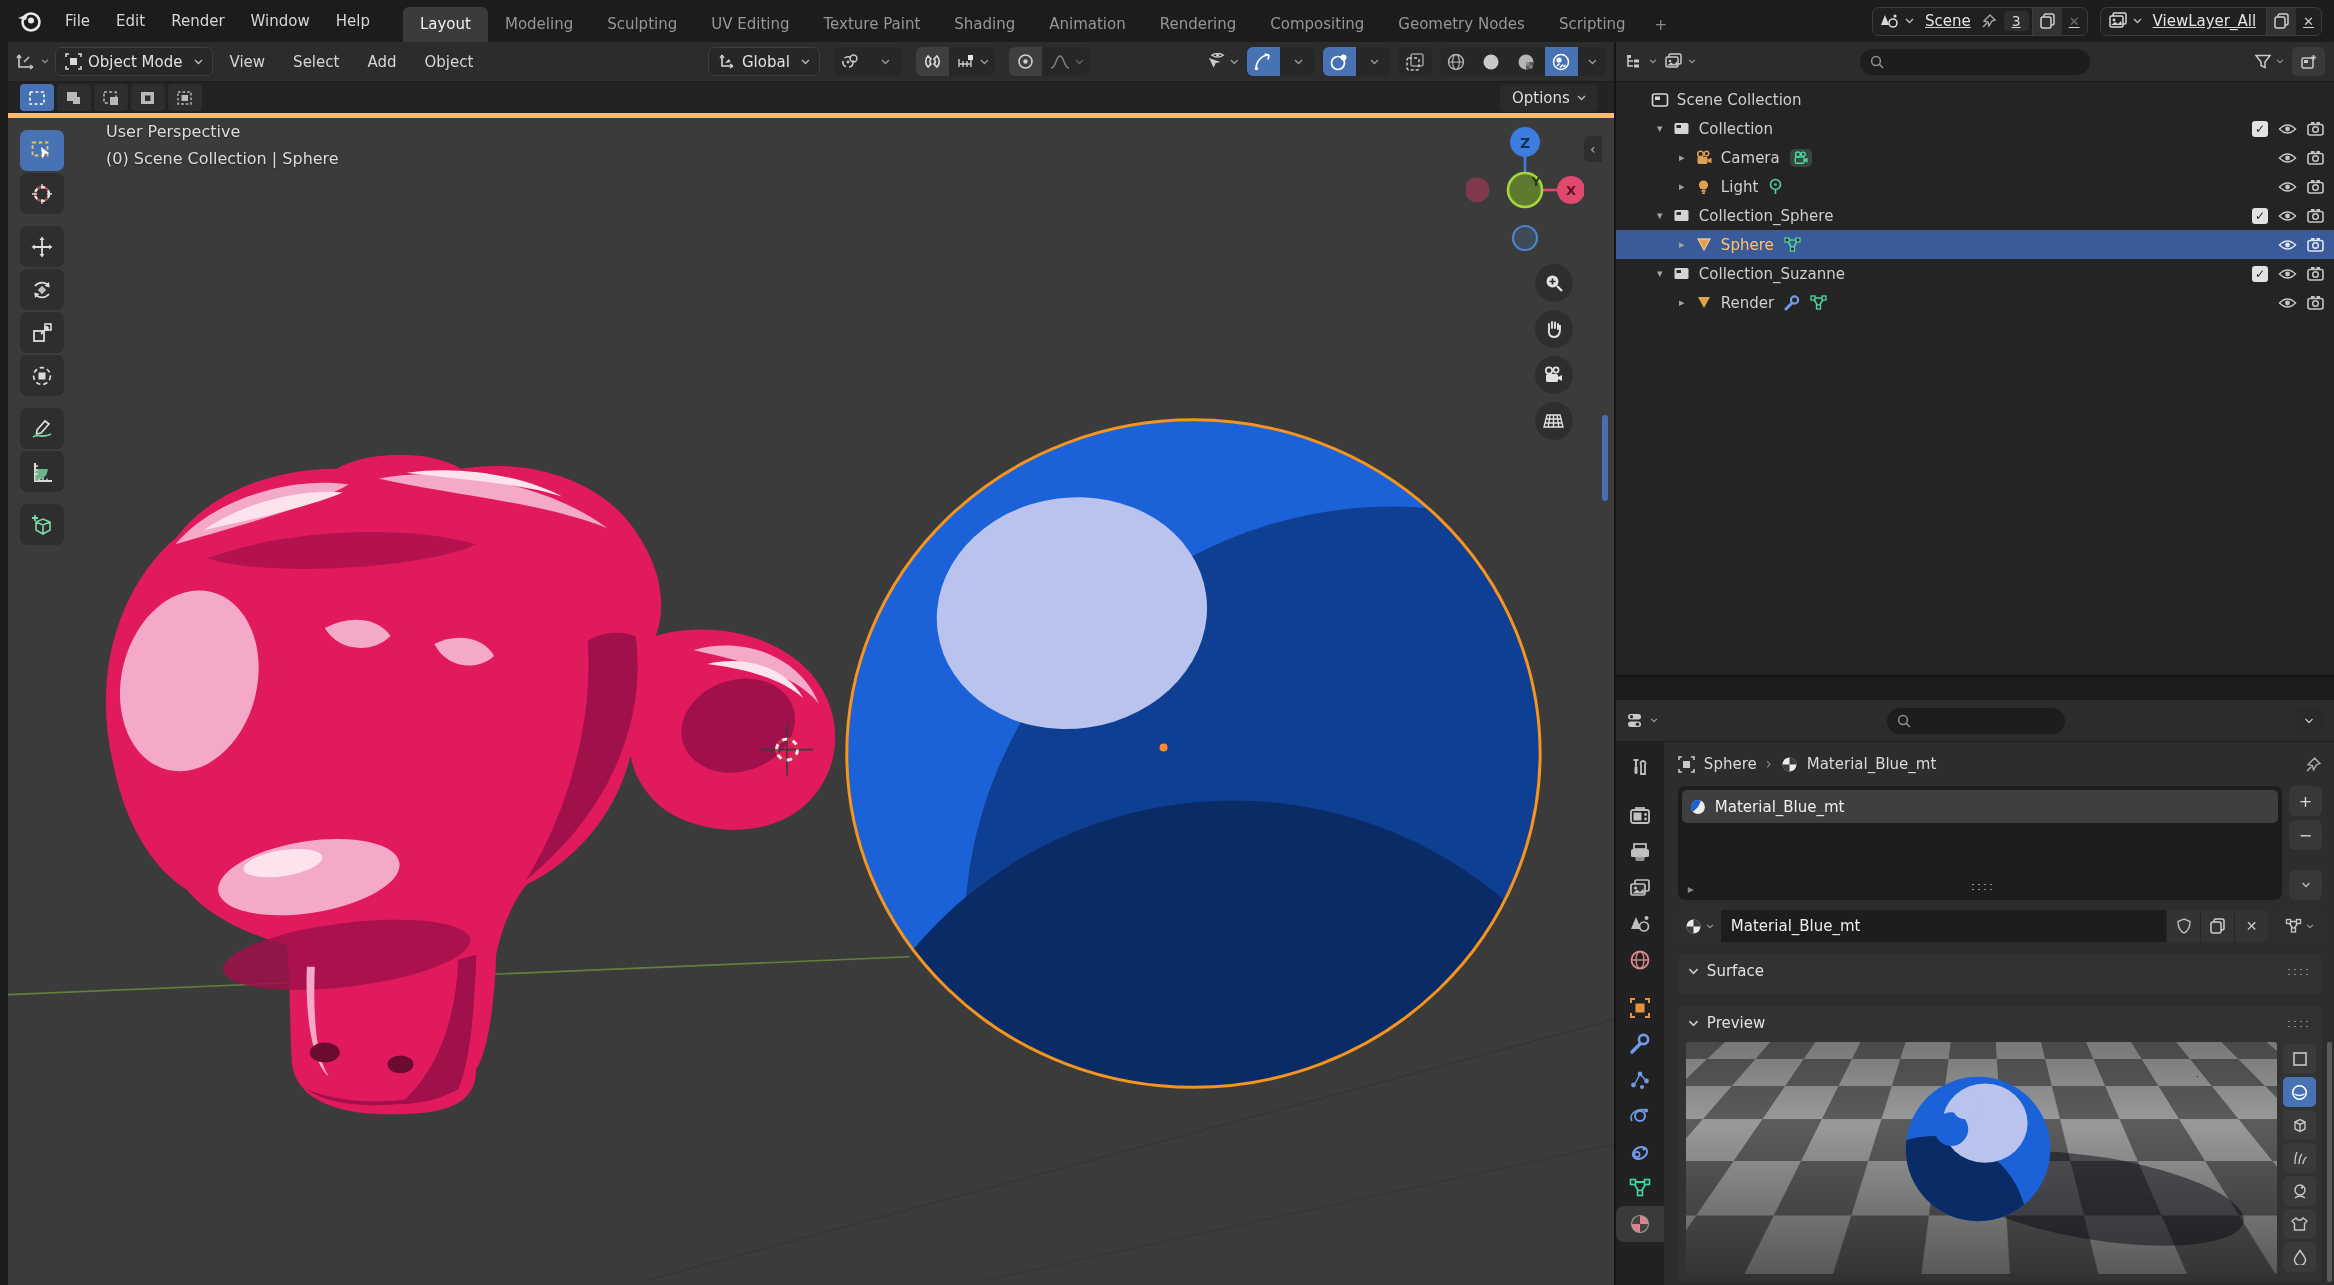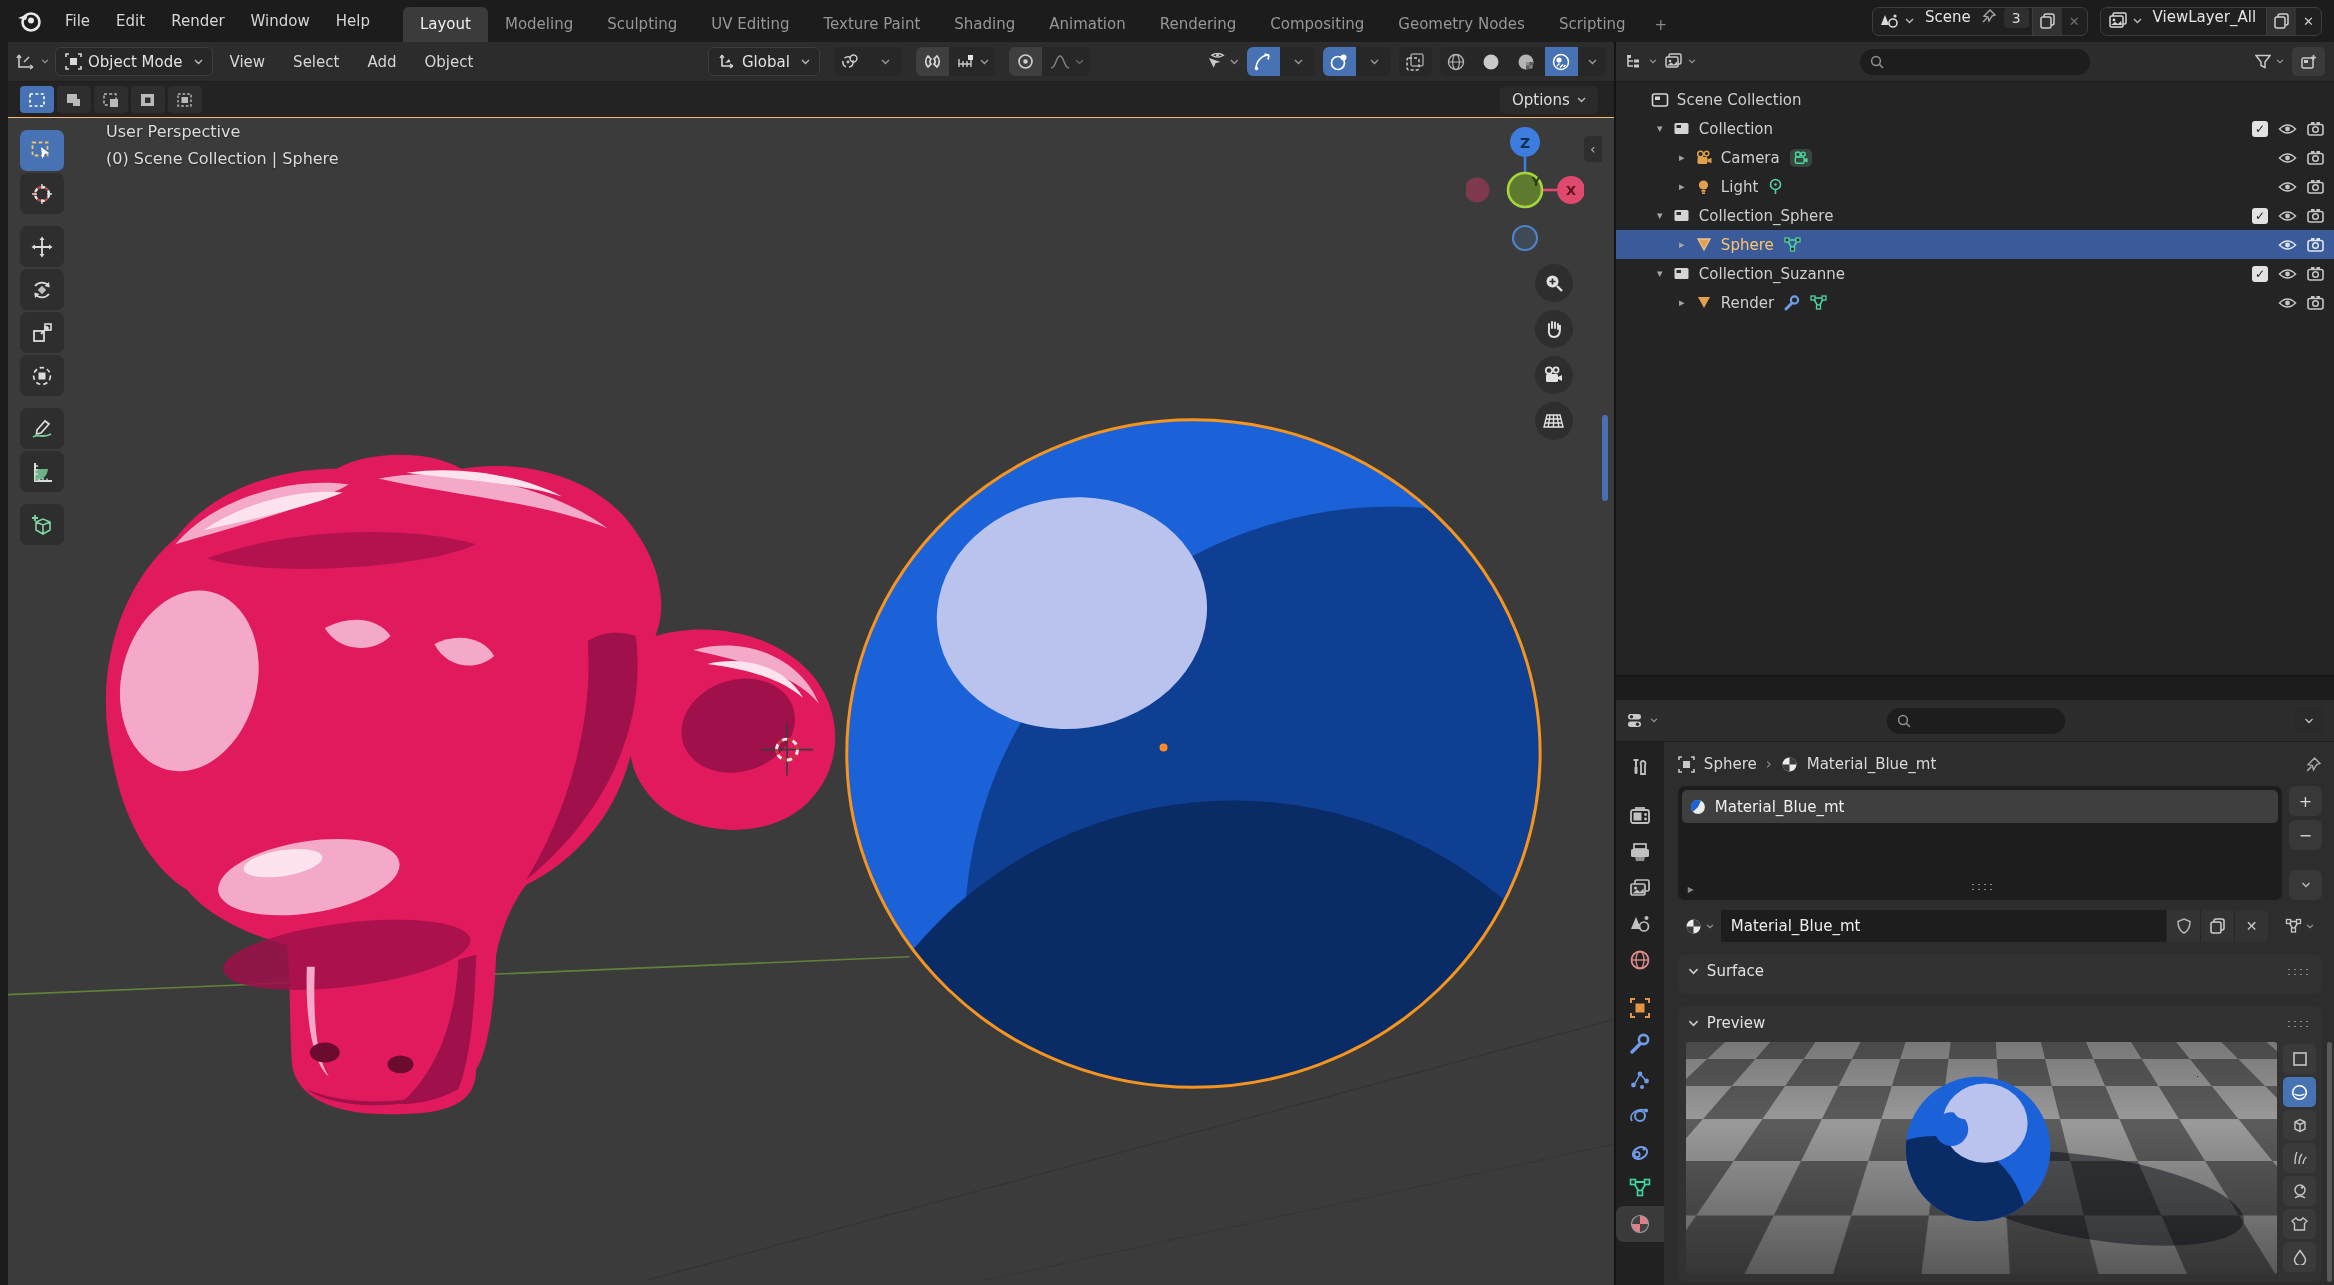--- a/index.html
+++ b/index.html
@@ -9,21 +9,21 @@
 
   
   .topbar { display:flex; align-items:center; height:42px; background:#1c1c1c; padding:0 12px; }
   .logo { width:26px; height:26px; margin:0 10px 0 4px; }
   .tmenu { font-size:15px; color:#d6d6d6; padding:5px 13px; border-radius:4px; cursor:default; }
   .tabs { display:flex; align-items:flex-end; height:42px; margin-left:20px; }
   .tab { font-size:15px; color:#969696; padding:8px 17px 9px; border-radius:6px 6px 0 0; white-space:nowrap; }
   .tab.active { background:#3b3b3b; color:#f0f0f0; }
   .tab.addtab { color:#8a8a8a; padding:8px 12px; }
   .sp { flex:1; }
-  .idwidget { display:flex; align-items:flex-start; height:29px; background:#202020; border:1px solid #3d3d3d; border-radius:7px; margin-left:12px; overflow:hidden; }
+  .idwidget { display:flex; align-items:center; height:29px; background:#202020; border:1px solid #3d3d3d; border-radius:7px; margin-left:12px; overflow:hidden;text-decoration:underline; }
   .idwidget .seg { display:flex; align-items:center; padding:0 7px; height:100%; }
   .idwidget .lbl { font-size:15px; color:#e4e4e4; padding:0 10px 0 4px; }
   .idwidget .box { background:#323232; border-left:1px solid #3d3d3d; }
   .idwidget .dimx { color:#6f6f6f; font-size:13px; }
   .countbox { font-size:14px; color:#d8d8d8; background:#2e2e2e; border-radius:4px; padding:2px 8px; margin:0 3px; }
 
   
   .chev { display:inline-block; margin-left:5px; }
   svg text { font-family:"DejaVu Sans",sans-serif; }
   .ibtn { display:flex; align-items:center; justify-content:center; border-radius:5px; color:#cfcfcf; }
@@ -34,21 +34,21 @@
   .vpcol { width:1612px; display:flex; flex-direction:column; border-right:2px solid #141414;margin-left:8px; }
   .vphead { height:40px; background:#2c2c2c; display:flex; align-items:center; padding:0 8px; gap:6px; border-bottom:1px solid #1e1e1e; }
   .dd { display:flex; align-items:center; background:#272727; border:1px solid #3e3e3e; border-radius:6px; height:29px; padding:0 9px; font-size:15px; color:#e2e2e2; gap:6px;}
   .hmenu { font-size:15px; color:#d6d6d6; padding:4px 11px; }
   .hgroup { display:flex; align-items:center; gap:2px; }
   .seggroup { display:flex; align-items:center; background:#272727; border-radius:6px; overflow:hidden; height:29px; }
   .seggroup .ibtn { width:33px; height:29px; border-radius:0; }
   .tinybtn { width:33px; height:29px; }
 
   
-  .toolset { height:36px; background:#232323; display:flex; align-items:center; padding:0 12px; gap:3px; border-bottom:1px solid #fdba74; }
+  .toolset { height:36px; background:#232323; display:flex; align-items:center; padding:0 12px; gap:3px; border-bottom:5px solid #fdba74; }
   .modebtn { width:34px; height:27px; background:#2e2e2e; border-radius:4px; display:flex; align-items:center; justify-content:center; }
   .optbtn { display:flex; align-items:center; gap:7px; background:#2a2a2a; border-radius:6px; height:28px; padding:0 12px; font-size:15px; color:#dedede; margin-right:4px;}
 
   
   .canvas { position:relative; flex:1; background:#3b3b3b; overflow:hidden; }
   .scene { position:absolute; inset:0; }
   .ovtext { position:absolute; left:98px; top:0; font-size:16px; color:#dcdcdc; text-shadow:0 1px 2px rgba(0,0,0,.45); line-height:27px; }
   .ltools { position:absolute; left:12px; top:12px; display:flex; flex-direction:column; gap:2px; }
   .ltools .tbtn { width:44px; height:41px; background:#2e2e2e; border-radius:7px; display:flex; align-items:center; justify-content:center; }
   .ltools .gap { height:8px; }

